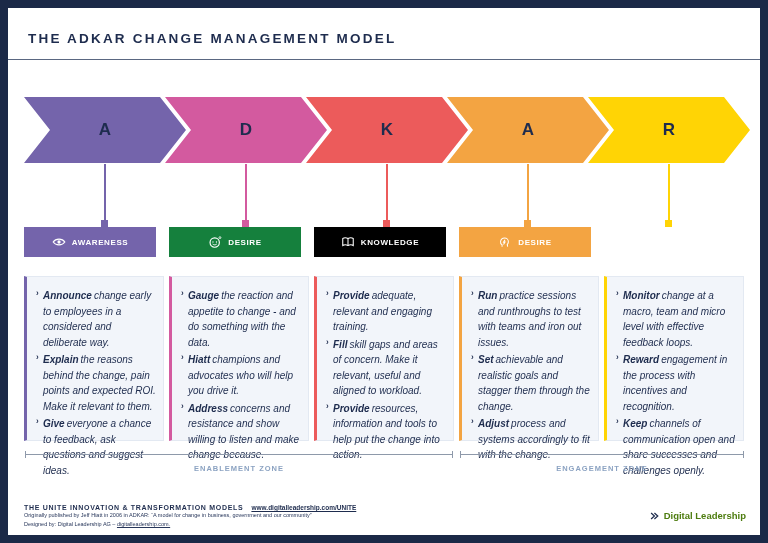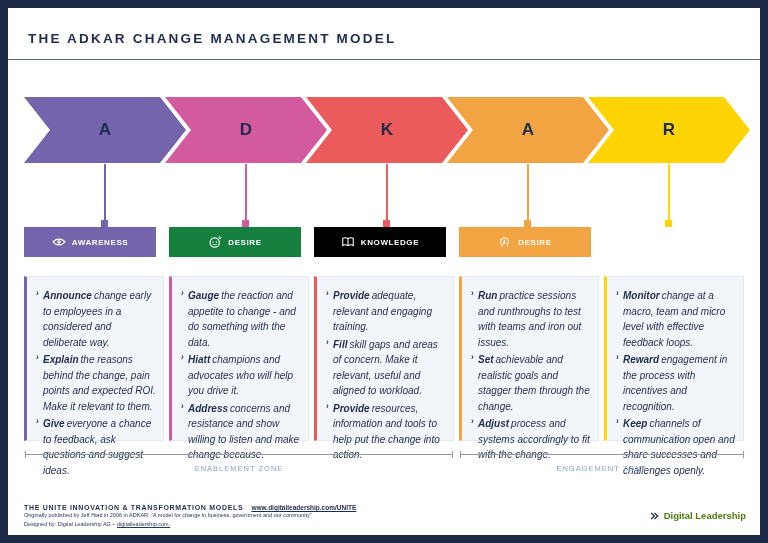--- a/index.html
+++ b/index.html
@@ -41,21 +41,21 @@
   .mk{flex:0 0 7px;font-size:8.2px;font-weight:700;color:#1e2c4e;line-height:1.55;}
   .card p{margin:0;flex:1;font-size:10px;line-height:1.55;color:#1e2c4e;font-style:italic;}
   .card b{margin-right:2px;}
 
   
   .zone{position:absolute;top:443px;}
   .zone.z0{left:17px;width:428px;}
   .zone.z1{left:452px;width:284px;}
   .zone-line{position:relative;height:7px;border-left:1px solid #8e99aa;border-right:1px solid #8e99aa;}
   .zone-line::after{content:"";position:absolute;left:0;right:0;top:3px;height:1px;background:#8e99aa;}
-  .zone-label{margin-top:6px;text-align:center;font-size:7.5px;font-weight:400;
+  .zone-label{margin-top:6px;text-align:center;font-size:7.5px;font-weight:700;
               letter-spacing:1px;color:#8ca3c2;}
 
   
   .footer{position:absolute;left:16px;top:496px;color:#1e2c4e;}
   .f-line1{display:flex;align-items:baseline;gap:8px;}
   .f-title{font-size:7px;font-weight:800;letter-spacing:.7px;}
   .f-link{font-size:6.5px;font-weight:700;text-decoration:underline;color:#1e2c4e;}
   .f-small{font-size:5.5px;line-height:1.6;color:#27365a;}
   .f-small a{color:#27365a;text-decoration:underline;}
   .brand{position:absolute;right:14px;top:502px;display:flex;align-items:center;gap:5px;color:#4d7c0f;}

